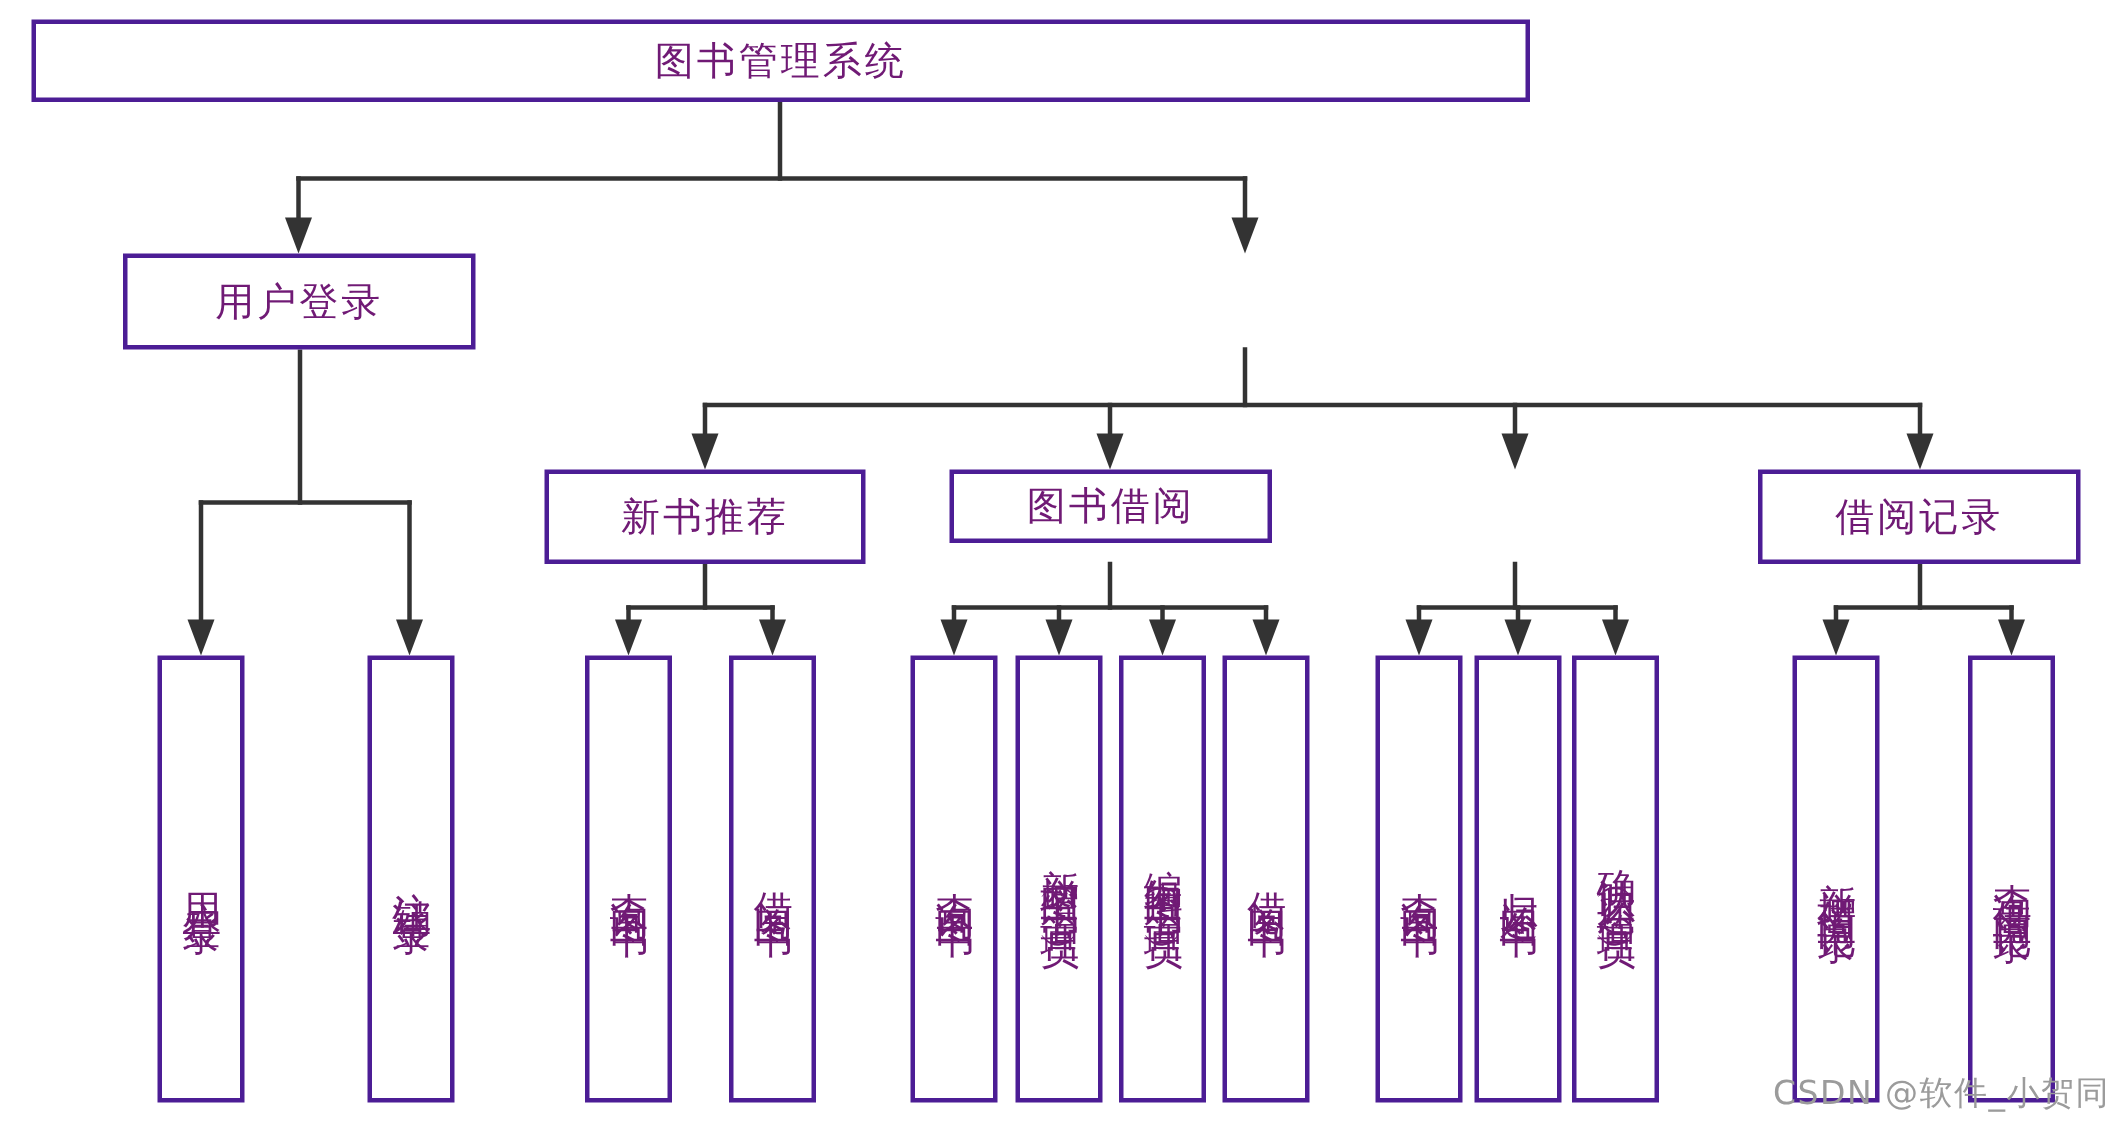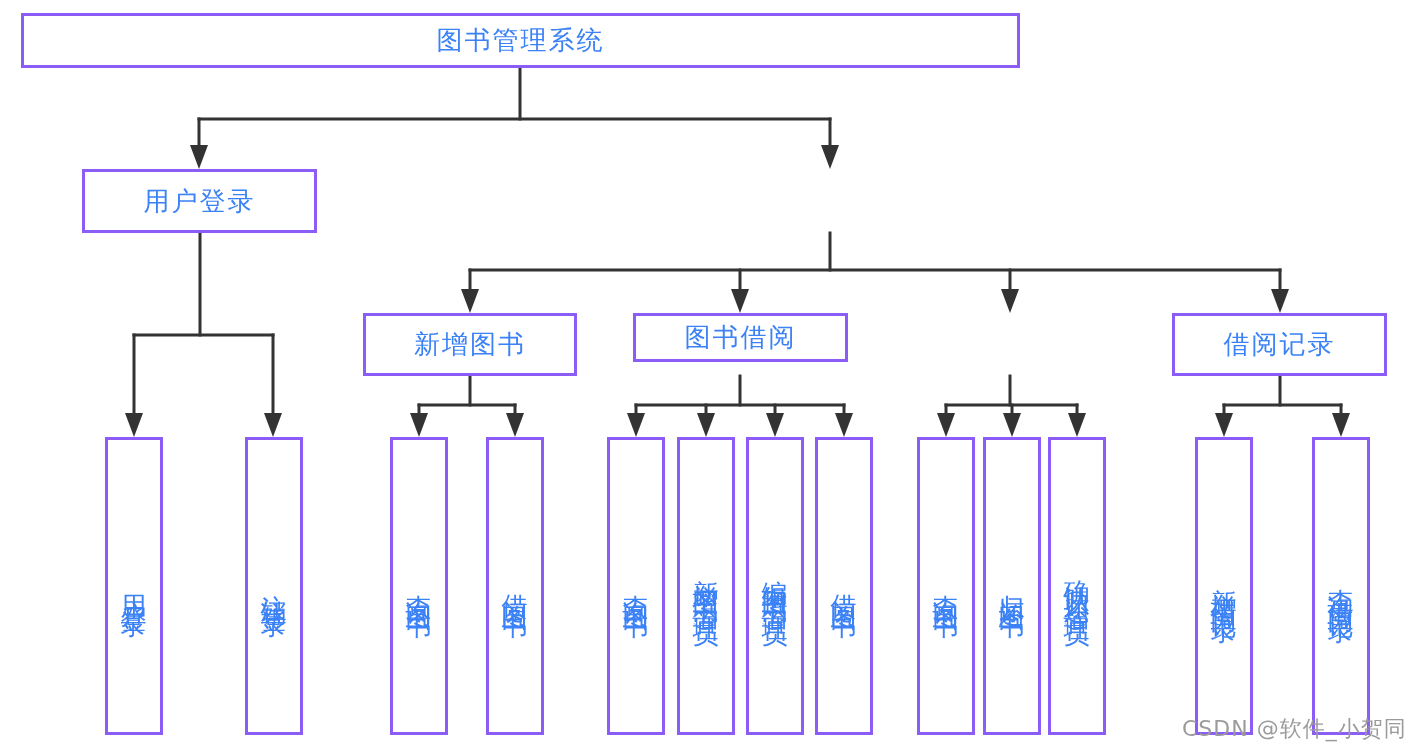--- a/index.html
+++ b/index.html
@@ -14,22 +14,22 @@
   .connectors {
     position: absolute;
     left: 0; top: 0;
     width: 1405px; height: 747px;
     z-index: 1;
   }
   .box {
     position: absolute;
     box-sizing: border-box;
     background: #ffffff;
-    border: 3px solid #8b5cf6;
-    color: #3b82f6;
+    border: 3px solid #4c1d95;
+    color: #701a75;
     display: flex;
     align-items: center;
     justify-content: center;
     z-index: 2;
     font-size: 26px;
     letter-spacing: 2px;
     white-space: nowrap;
   }
   .vbox {
     writing-mode: vertical-rl;
@@ -117,21 +117,21 @@
       <polygon points="1215,413 1233,413 1224,437" stroke="none"></polygon>
       <line x1="1341" y1="405" x2="1341" y2="415"></line>
       <polygon points="1332,413 1350,413 1341,437" stroke="none"></polygon>
     </g>
   </svg>
 
   <div class="box" style="left:21px; top:13px; width:999px; height:55px">图书管理系统</div>
 
   <div class="box" style="left:82px; top:169px; width:235px; height:64px">用户登录</div>
 
-  <div class="box" style="left:363px; top:313px; width:214px; height:63px">新增图书</div>
+  <div class="box" style="left:363px; top:313px; width:214px; height:63px">新书推荐</div>
   <div class="box" style="left:633px; top:313px; width:215px; height:49px">图书借阅</div>
   <div class="box" style="left:1172px; top:313px; width:215px; height:63px">借阅记录</div>
 
   <div class="box vbox" style="left:105px; top:437px; width:58px; height:298px">用户登录</div>
   <div class="box vbox" style="left:245px; top:437px; width:58px; height:298px">注销登录</div>
 
   <div class="box vbox" style="left:390px; top:437px; width:58px; height:298px">查询图书</div>
   <div class="box vbox" style="left:486px; top:437px; width:58px; height:298px">借阅图书</div>
 
   <div class="box vbox" style="left:607px; top:437px; width:58px; height:298px">查询图书</div>

